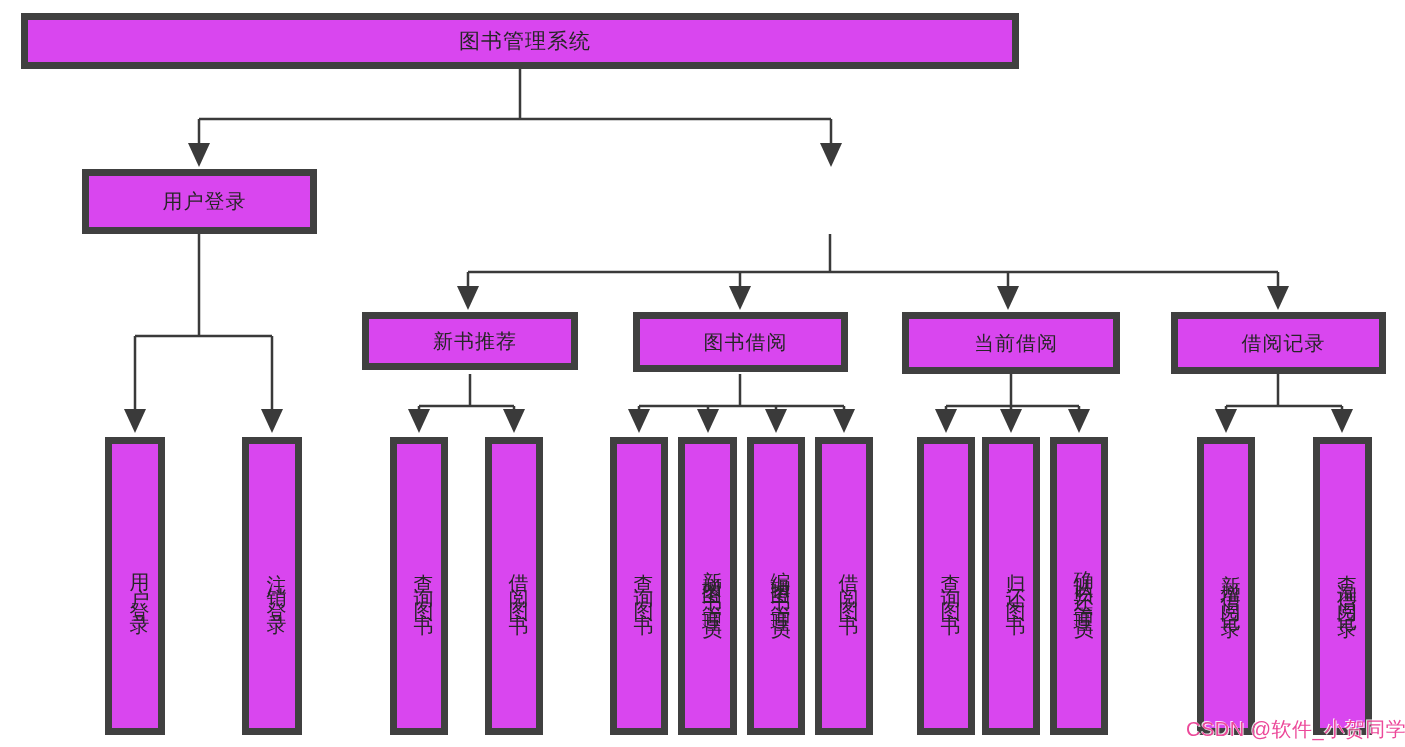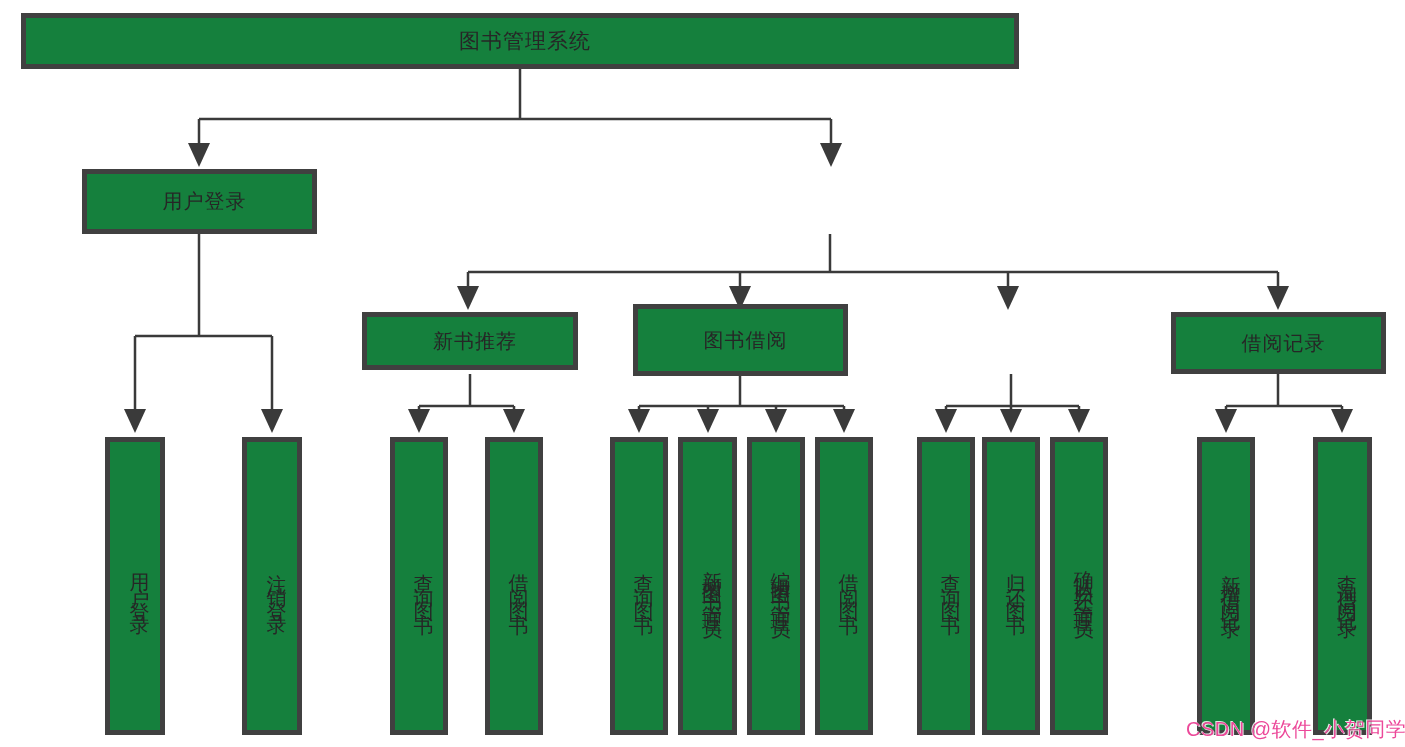--- a/index.html
+++ b/index.html
@@ -7,22 +7,22 @@
     position:relative;
     width:1405px;height:747px;
     background:#ffffff;
     font-family:"Liberation Sans", sans-serif;
     overflow:hidden;
   }
   svg.connectors{position:absolute;left:0;top:0;z-index:1;}
   .node{
     position:absolute;
     box-sizing:border-box;
-    background:#15803d;
-    border:5px solid #404040;
+    background:#d946ef;
+    border:7px solid #404040;
     display:flex;align-items:center;justify-content:center;
     color:#262626;
     z-index:2;
     text-align:center;
     padding-left:10px;
   }
   .h{font-size:20px;letter-spacing:1px;white-space:nowrap;}
   .h.root{font-size:21px;}
   .v{
     writing-mode:vertical-rl;
@@ -95,21 +95,22 @@
       <polygon points="1215,409 1237,409 1226,433"></polygon>
       <polygon points="1331,409 1353,409 1342,433"></polygon>
     </g>
   </svg>
 
   <div class="node h root" style="left:21px;top:13px;width:998px;height:56px">图书管理系统</div>
 
   <div class="node h" style="left:82px;top:169px;width:235px;height:65px">用户登录</div>
 
   <div class="node h" style="left:362px;top:312px;width:216px;height:58px">新书推荐</div>
-  <div class="node h" style="left:633px;top:304px;width:215px;height:72px">图书借阅</div>
+  <div class="node h" style="left:633px;top:312px;width:215px;height:60px">图书借阅</div>
+  <div class="node h" style="left:902px;top:312px;width:218px;height:62px">当前借阅</div>
   <div class="node h" style="left:1171px;top:312px;width:215px;height:62px">借阅记录</div>
 
   <div class="node v sp-lg" style="left:105px;top:437px;width:60px;height:298px">用户登录</div>
   <div class="node v sp-lg" style="left:242px;top:437px;width:60px;height:298px">注销登录</div>
 
   <div class="node v sp-lg" style="left:390px;top:437px;width:58px;height:298px">查询图书</div>
   <div class="node v sp-lg" style="left:485px;top:437px;width:58px;height:298px">借阅图书</div>
 
   <div class="node v sp-lg" style="left:610px;top:437px;width:58px;height:298px">查询图书</div>
   <div class="node v sp-sm" style="left:678px;top:437px;width:59px;height:298px">新增图书（管理员）</div>

